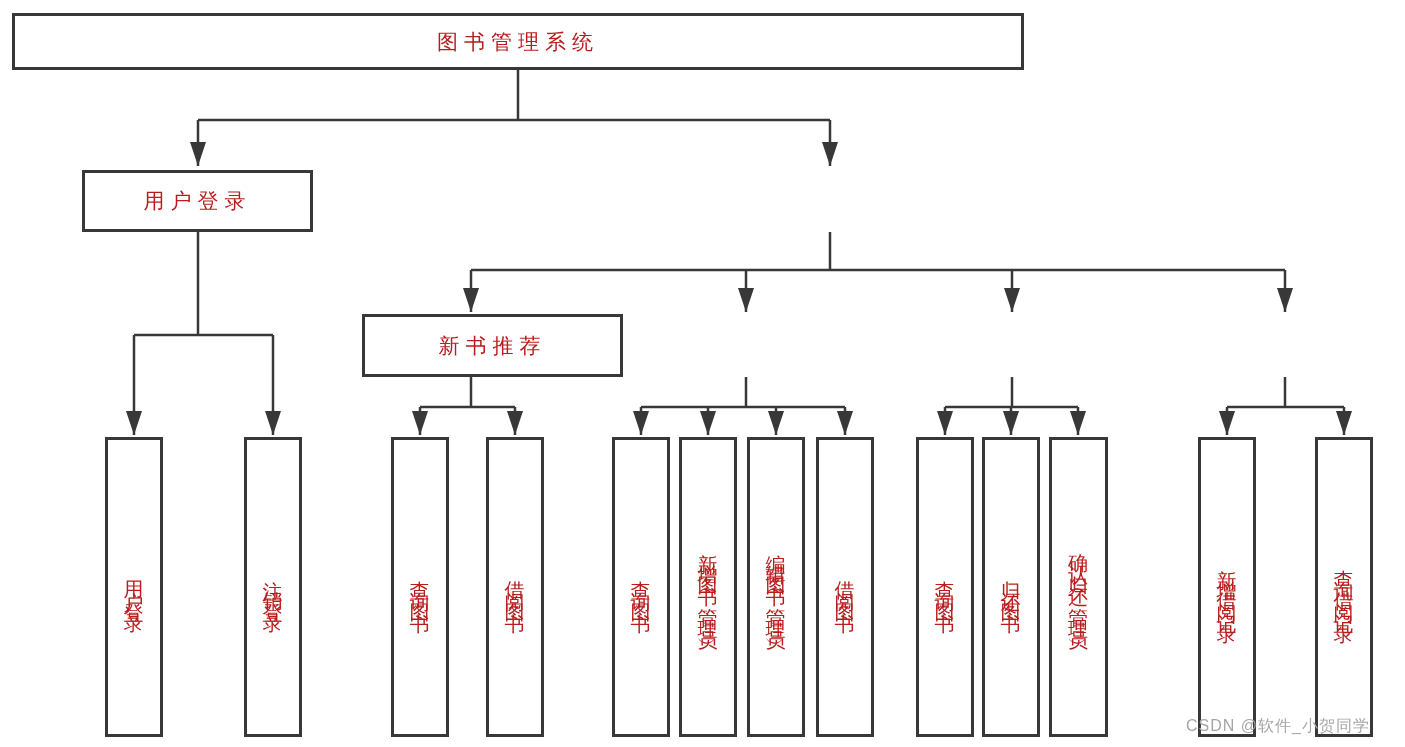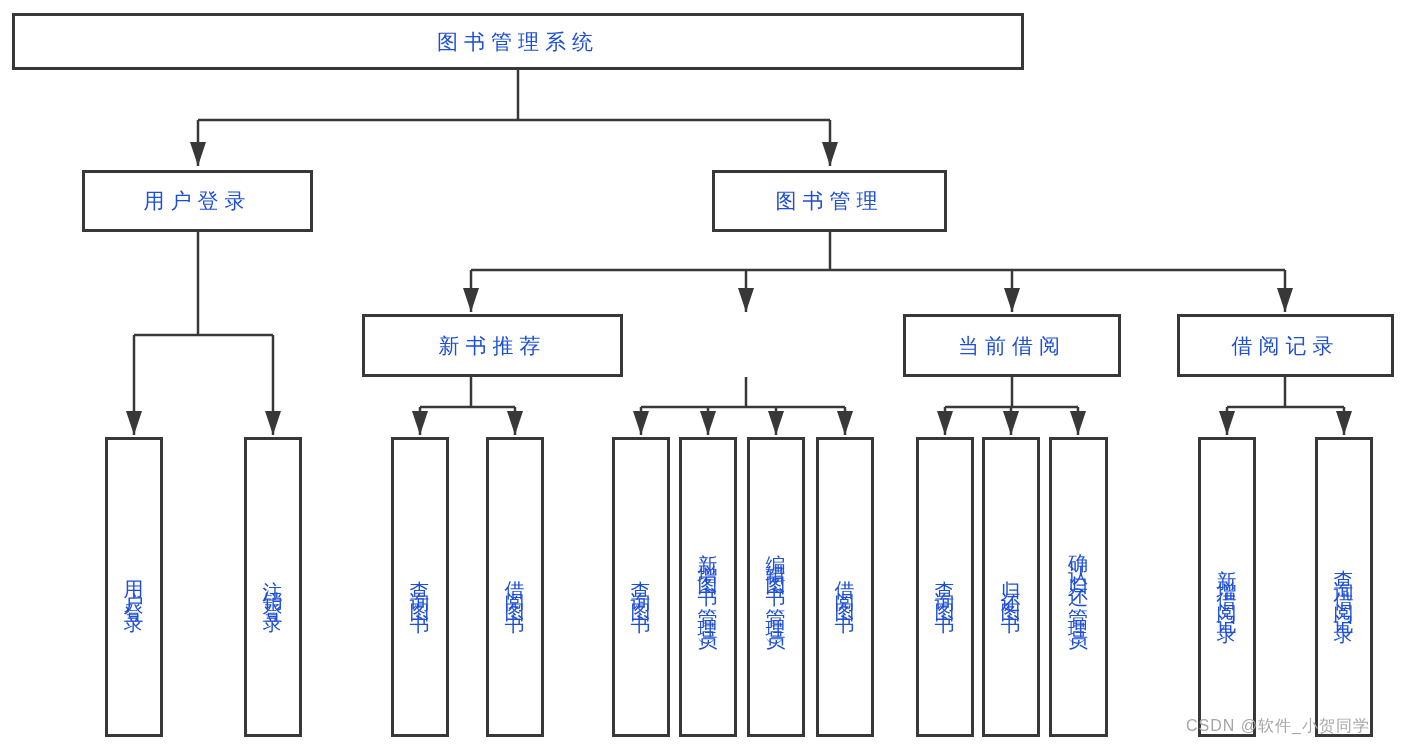--- a/index.html
+++ b/index.html
@@ -4,21 +4,21 @@
 <style>
   html,body{margin:0;padding:0;background:#ffffff;}
   .canvas{
     position:relative;width:1405px;height:747px;background:#ffffff;overflow:hidden;
     font-family:"Liberation Sans","DejaVu Sans",sans-serif;
   }
   svg.connectors{position:absolute;left:0;top:0;width:1405px;height:747px;}
   .ln{stroke:#383838;stroke-width:2.5;fill:none;}
   .node{
     position:absolute;box-sizing:border-box;border:3px solid #383838;background:#ffffff;
-    display:flex;align-items:center;justify-content:center;color:#1d4ed8;
+    display:flex;align-items:center;justify-content:center;color:#b91c1c;
   }
   .node .h-label{font-size:21px;letter-spacing:6px;white-space:nowrap;}
   .node .v-label{
     writing-mode:vertical-rl;font-size:20px;letter-spacing:11px;line-height:1;
   }
   .watermark{
     position:absolute;left:1186px;top:716px;font-size:16px;letter-spacing:1px;
     color:#a6a6a6;white-space:nowrap;z-index:5;
   }
 </style>
@@ -82,32 +82,23 @@
     </g>
   </svg>
 
   <div class="node" style="left:12px;top:13px;width:1012px;height:57px">
     <span class="h-label">图书管理系统</span>
   </div>
 
   <div class="node" style="left:82px;top:170px;width:231px;height:62px">
     <span class="h-label">用户登录</span>
   </div>
-  <div class="node" style="left:712px;top:170px;width:235px;height:62px">
-    <span class="h-label">图书管理</span>
-  </div>
 
   <div class="node" style="left:362px;top:314px;width:261px;height:63px">
     <span class="h-label">新书推荐</span>
-  </div>
-  <div class="node" style="left:903px;top:314px;width:218px;height:63px">
-    <span class="h-label">当前借阅</span>
-  </div>
-  <div class="node" style="left:1177px;top:314px;width:217px;height:63px">
-    <span class="h-label">借阅记录</span>
   </div>
 
   <div class="node" style="left:105px;top:437px;width:58px;height:300px">
     <span class="v-label">用户登录</span>
   </div>
   <div class="node" style="left:244px;top:437px;width:58px;height:300px">
     <span class="v-label">注销登录</span>
   </div>
 
   <div class="node" style="left:391px;top:437px;width:58px;height:300px">

